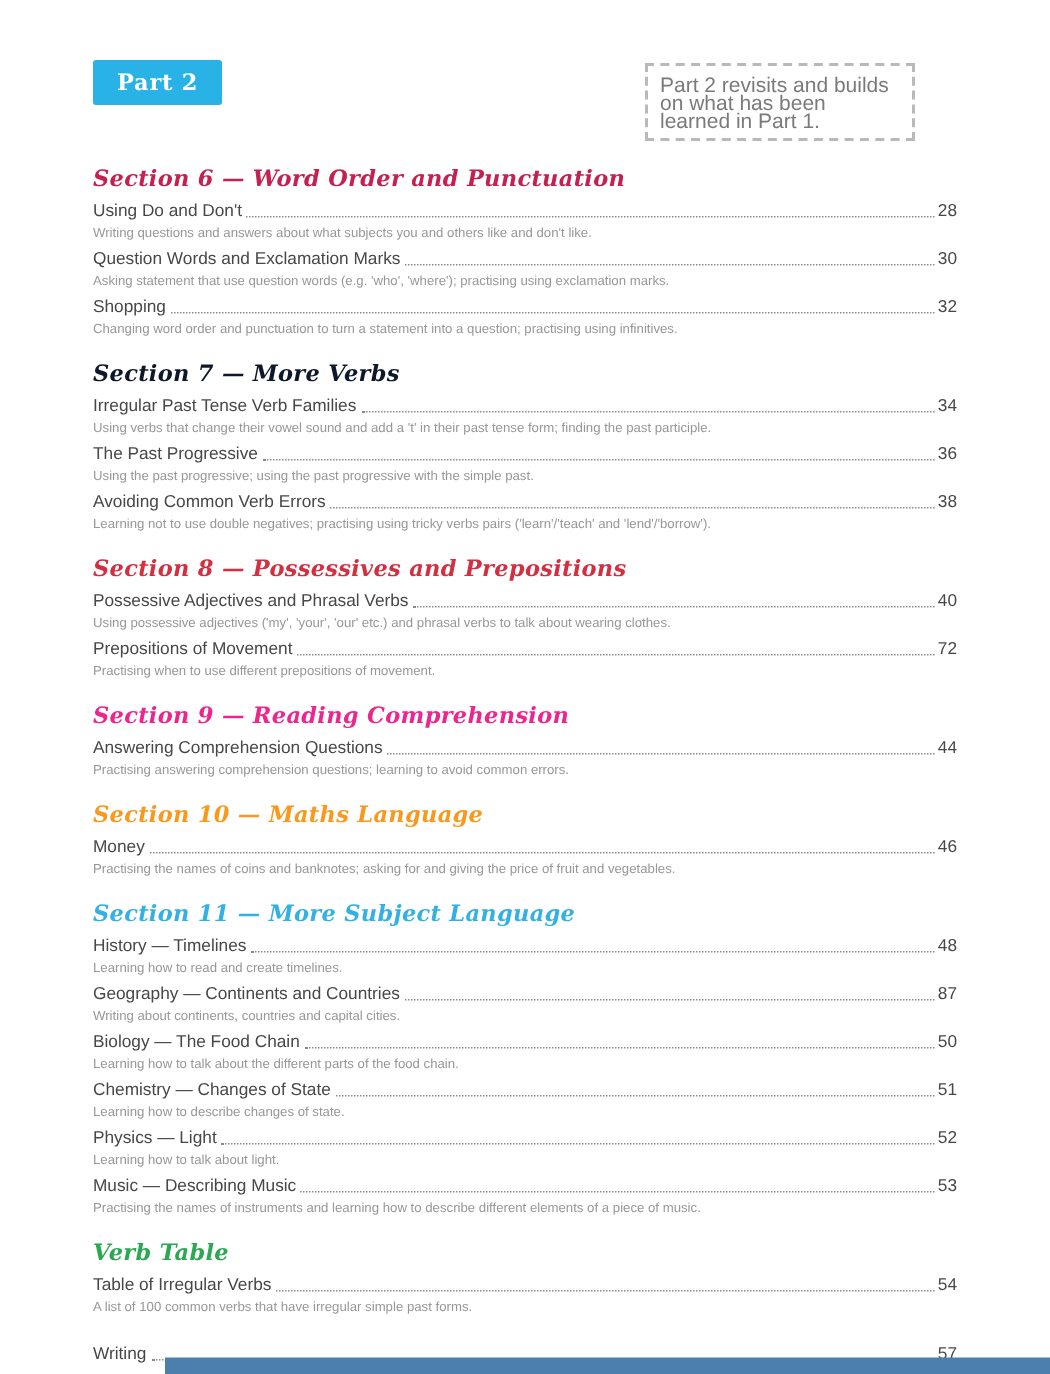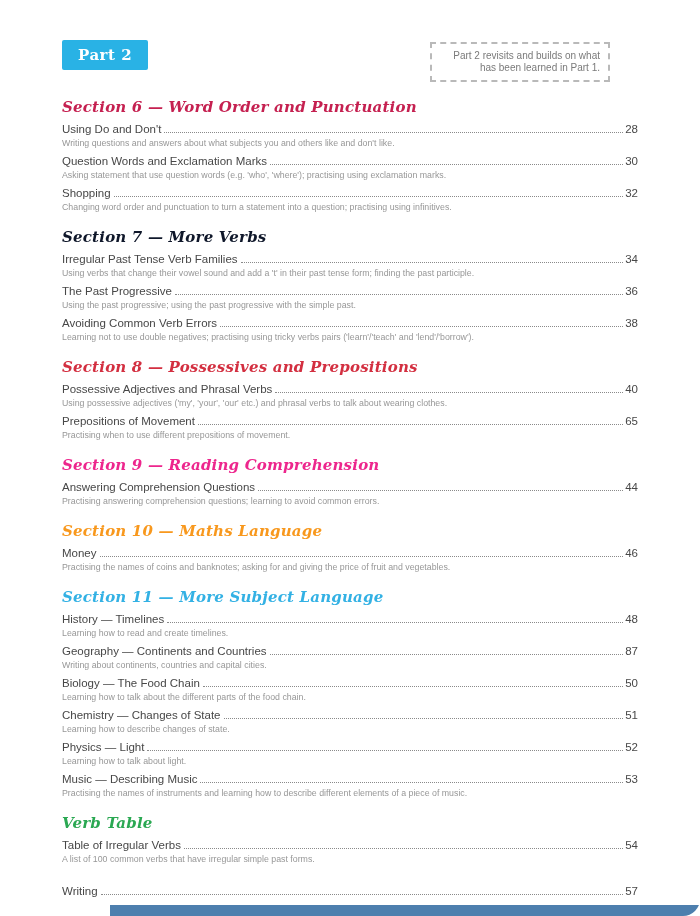--- a/index.html
+++ b/index.html
@@ -4,44 +4,43 @@
 <style>
   html,body{margin:0;padding:0;background:#ffffff;}
   .page{
     position:relative;
     width:700px;height:916px;
     background:#ffffff;
     overflow:hidden;
     font-family:"Liberation Sans", sans-serif;
     box-sizing:border-box;
     padding:40px 62px 0 62px;
-    border-radius:17px;
   }
   .topbar{
     display:flex;
     justify-content:space-between;
     align-items:flex-start;
     margin-bottom:4px;
   }
   .part-badge{
     background:#29b2e5;
     color:#ffffff;
     font-family:"DejaVu Serif", serif;
     font-weight:bold;
     font-size:15px;
     padding:6px 16px;
     border-radius:2px;
     letter-spacing:0.5px;
   }
   .note-box{
     border:2px dashed #b9b9b9;
     color:#7a7a7a;
-    font-size:10px;
+    font-size:14px;
     line-height:12px;
-    text-align:right;
+    text-align:left;
     width:160px;
     padding:6px 8px;
     margin-right:28px;
     margin-top:2px;
   }
   .section{margin-top:16px;}
   .section-title{
     font-family:"DejaVu Serif", serif;
     font-weight:bold;
     font-size:15px;
@@ -164,21 +163,21 @@
       <span class="leader"></span>
       <span class="entry-page">40</span>
     </div>
     <div class="entry-desc">Using possessive adjectives ('my', 'your', 'our' etc.) and phrasal verbs to talk about wearing clothes.</div>
   </div>
 
   <div class="entry">
     <div class="entry-row">
       <span class="entry-title">Prepositions of Movement</span>
       <span class="leader"></span>
-      <span class="entry-page">65</span>
+      <span class="entry-page">72</span>
     </div>
     <div class="entry-desc">Practising when to use different prepositions of movement.</div>
   </div>
 </div>
   </div>
 
   <div class="section">
     <div class="section-title" style="color: rgb(237, 38, 141);">Section 9 — Reading Comprehension</div>
     <div>
   <div class="entry">

